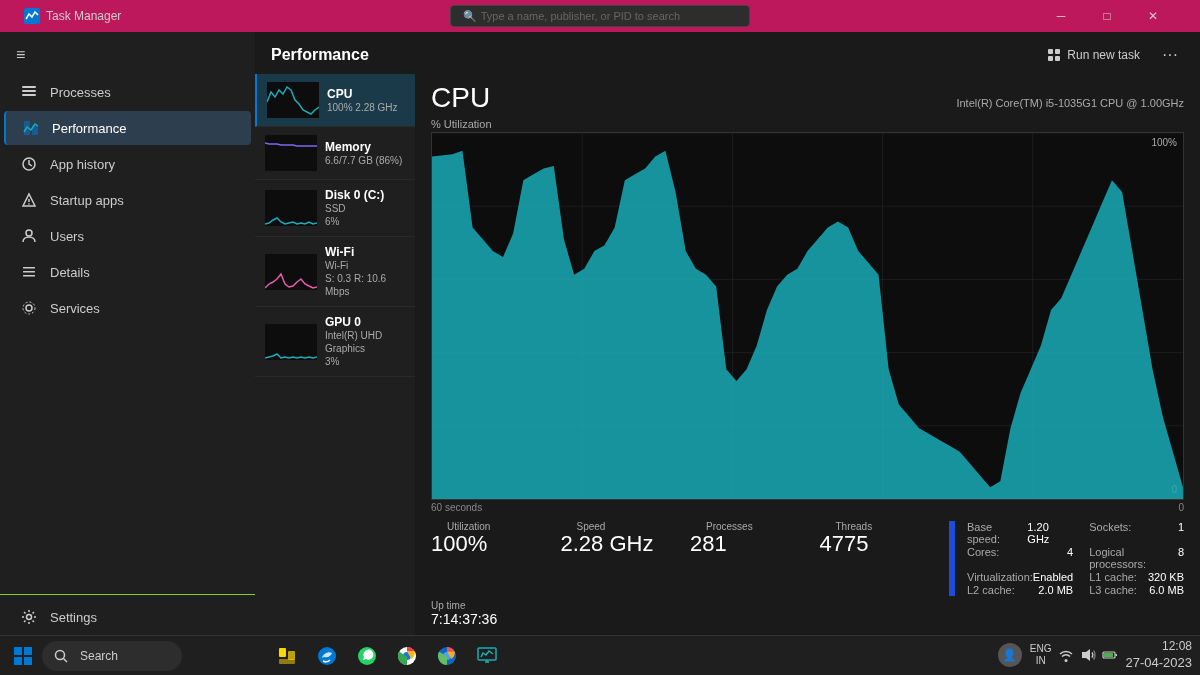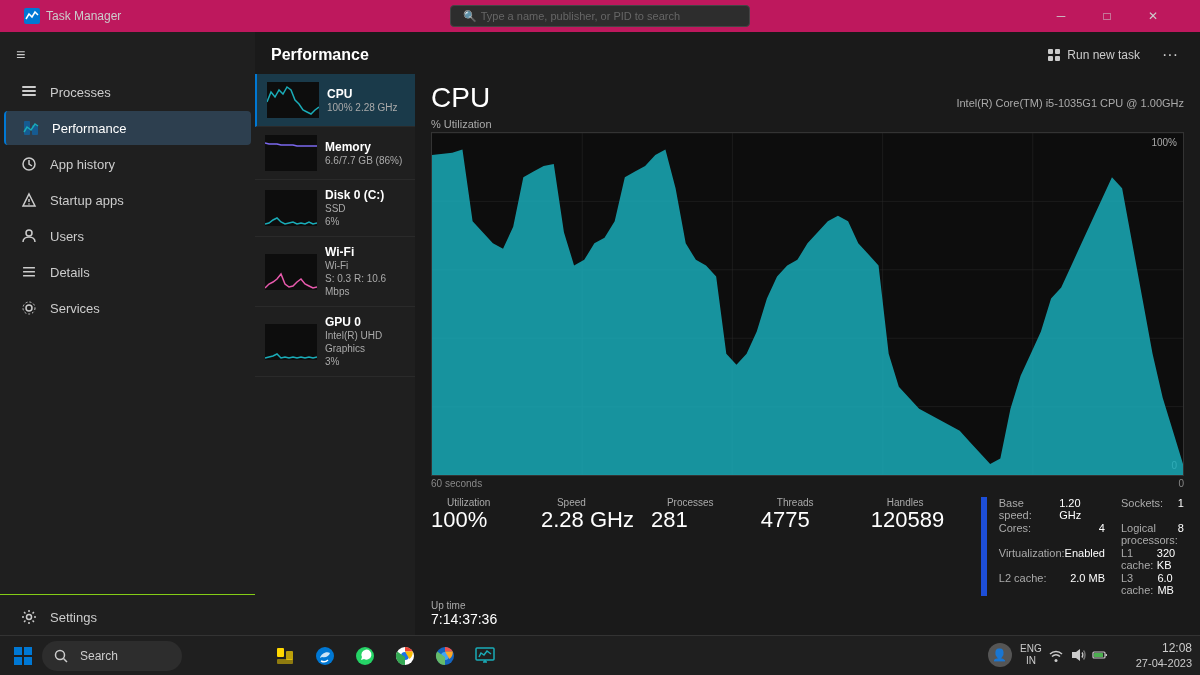--- a/index.html
+++ b/index.html
@@ -558,24 +558,20 @@
             <div class="stat-label">Speed</div>
             <div class="stat-value">2.28 GHz</div>
           </div>
           <div class="stat-block">
             <div class="stat-label">Processes</div>
             <div class="stat-value">281</div>
           </div>
           <div class="stat-block">
             <div class="stat-label">Threads</div>
             <div class="stat-value">4775</div>
-          </div>
-          <div class="stat-block">
-            <div class="stat-label">Handles</div>
-            <div class="stat-value">120589</div>
           </div>
           <div style="flex:2;display:flex;align-items:flex-start;">
             <div style="border-left:6px solid #1d4ed8;padding-left:12px;display:grid;grid-template-columns:1fr 1fr;gap:1px 16px;font-size:11px;width:100%;">
               <div class="detail-row">
                 <span class="detail-key">Base speed:</span>
                 <span class="detail-val">1.20 GHz</span>
               </div>
               <div class="detail-row">
                 <span class="detail-key">Sockets:</span>
                 <span class="detail-val">1</span>
@@ -700,16 +696,16 @@
         <path d="M13.5 3.5c2 2 2 6.5 0 9" stroke="#ccc" stroke-width="1.5" fill="none" opacity="0.5"></path>
       </svg>
       <svg width="16" height="16" viewBox="0 0 16 16">
         <rect x="1" y="5" width="12" height="6" rx="1" stroke="#ccc" stroke-width="1.2" fill="none"></rect>
         <rect x="13.5" y="7" width="1.5" height="2" rx="0.5" fill="#ccc"></rect>
         <rect x="2" y="6" width="9" height="4" rx="0.5" fill="#4caf50"></rect>
       </svg>
     </div>
     <div class="taskbar-time">
       <div style="font-size:12px;font-weight:400;">12:08</div>
-      <div style="font-size:11px;margin-left:20px;">27-04-2023</div>
+      <div style="font-size:13px;">27-04-2023</div>
     </div>
   </div>
 </div>
 
 </body></html>

